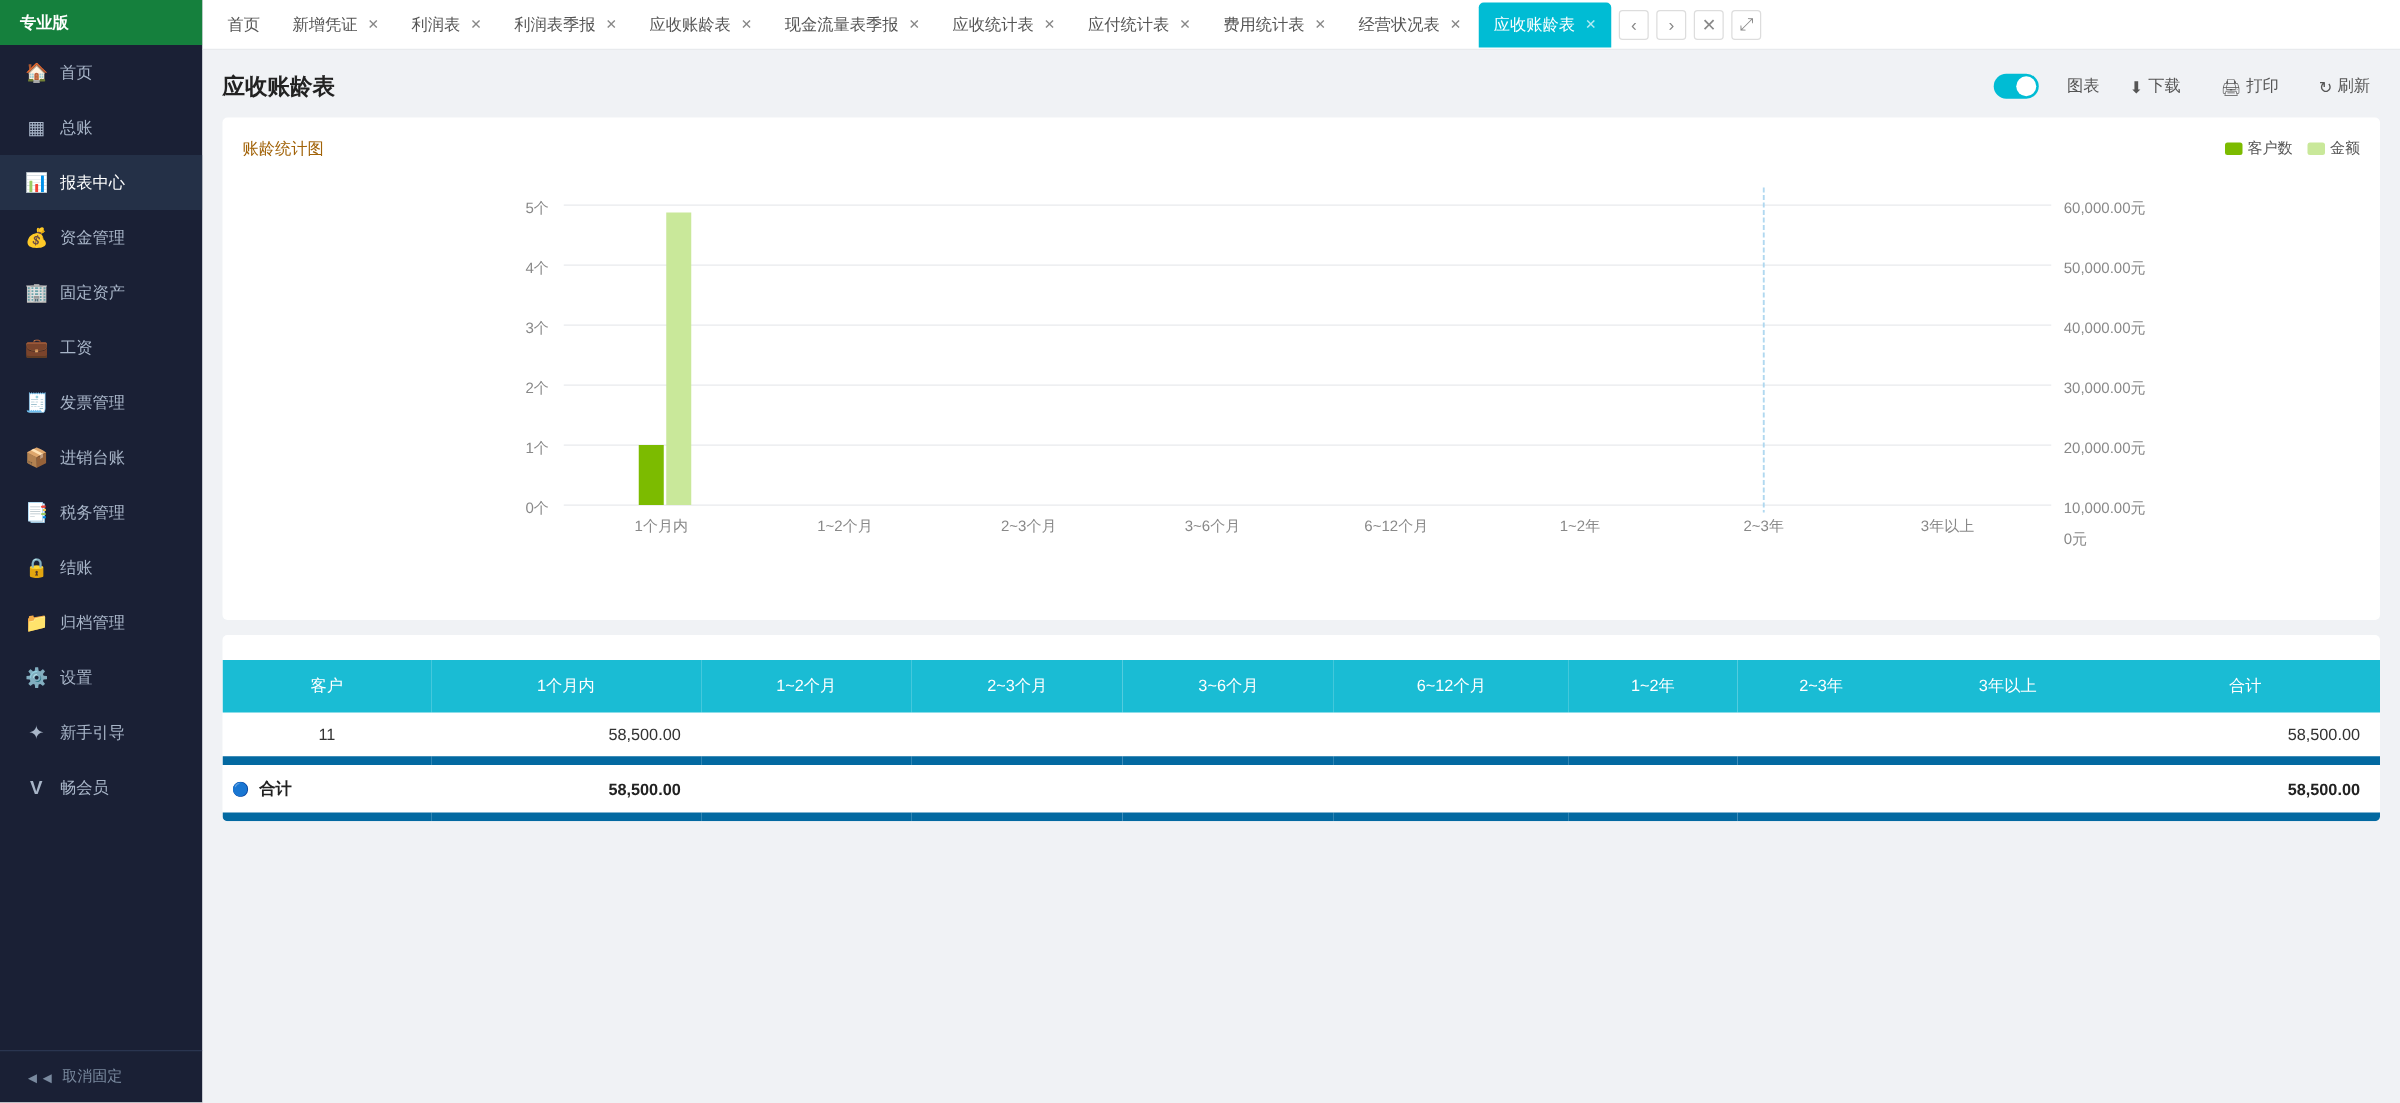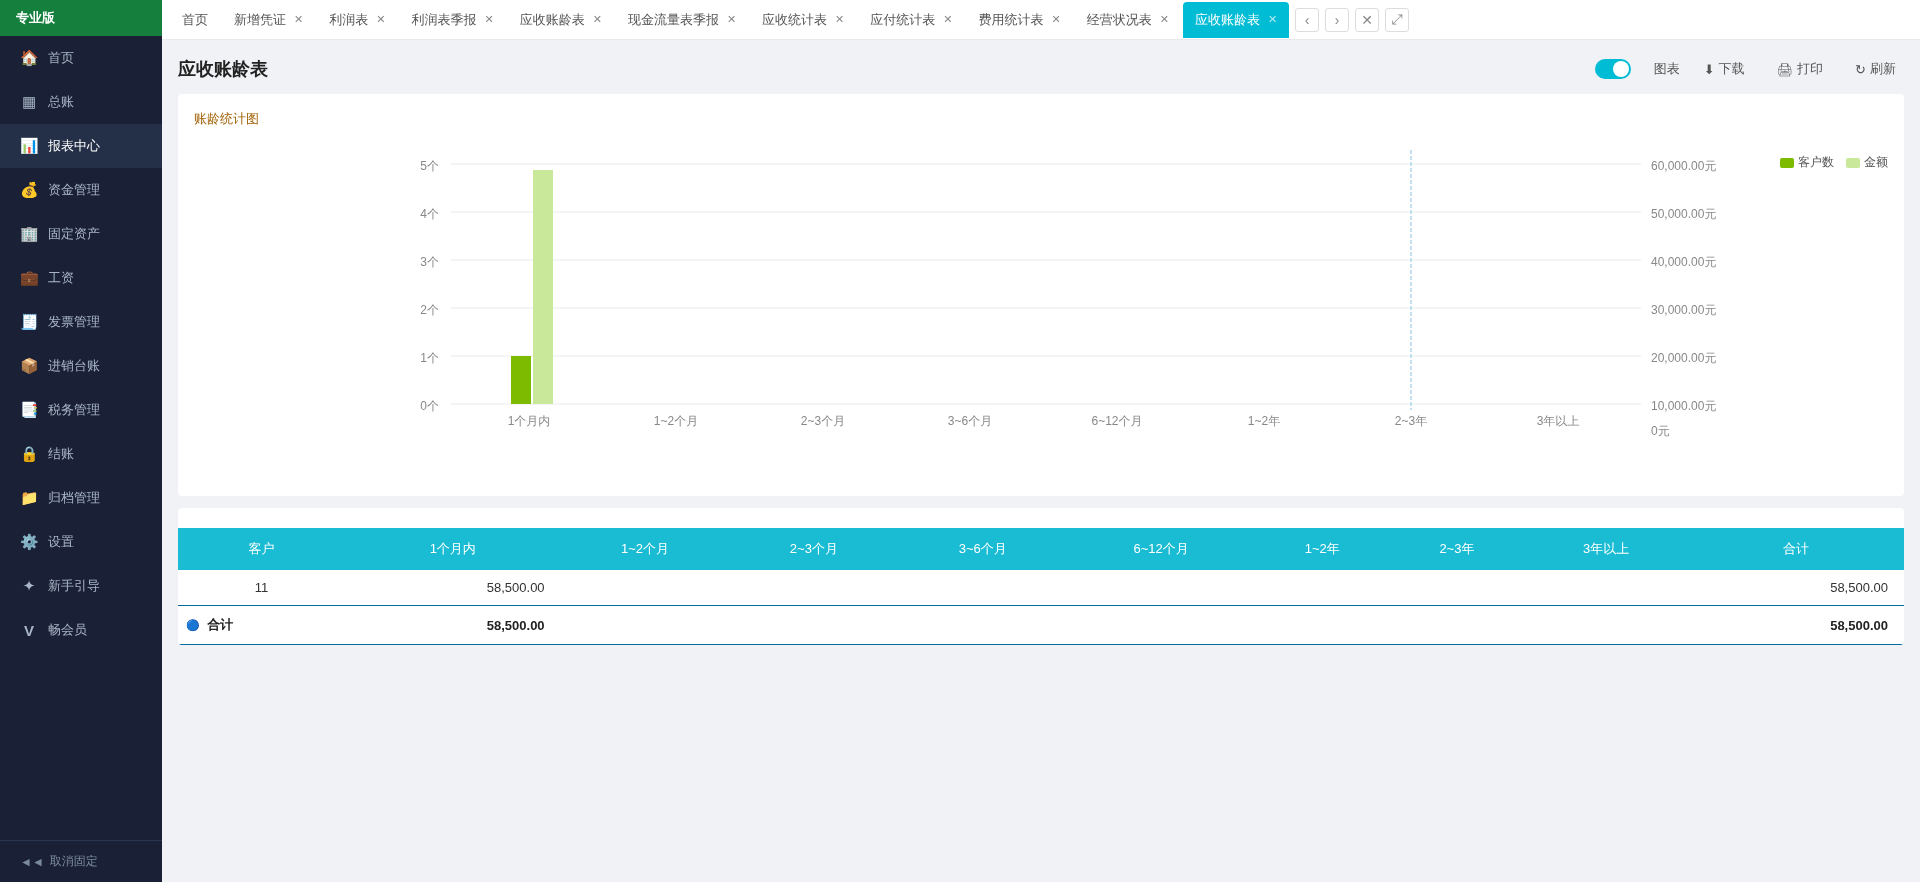--- a/index.html
+++ b/index.html
@@ -183,21 +183,20 @@
     }
     .chart-legend {
       position: absolute;
       top: 16px;
       right: 16px;
       display: flex;
       align-items: flex-end;
       gap: 12px;
       font-size: 12px;
       color: #555;
-      margin-top: 44px;
     }
     .legend-item {
       display: flex;
       align-items: center;
       gap: 4px;
     }
     .legend-color {
       width: 14px;
       height: 10px;
       border-radius: 2px;
@@ -218,21 +217,21 @@
       background: #1abcd4;
       color: #fff;
     }
     thead th {
       padding: 12px 8px;
       text-align: center;
       font-weight: normal;
       font-size: 13px;
     }
     tbody tr {
-      border-bottom: 1px solid #0369a1;
+      border-bottom: 7px solid #0369a1;
     }
     tbody td {
       padding: 10px 8px;
       font-size: 13px;
       color: #333;
       text-align: center;
     }
     .total-row td {
       font-weight: bold;
       color: #222;

